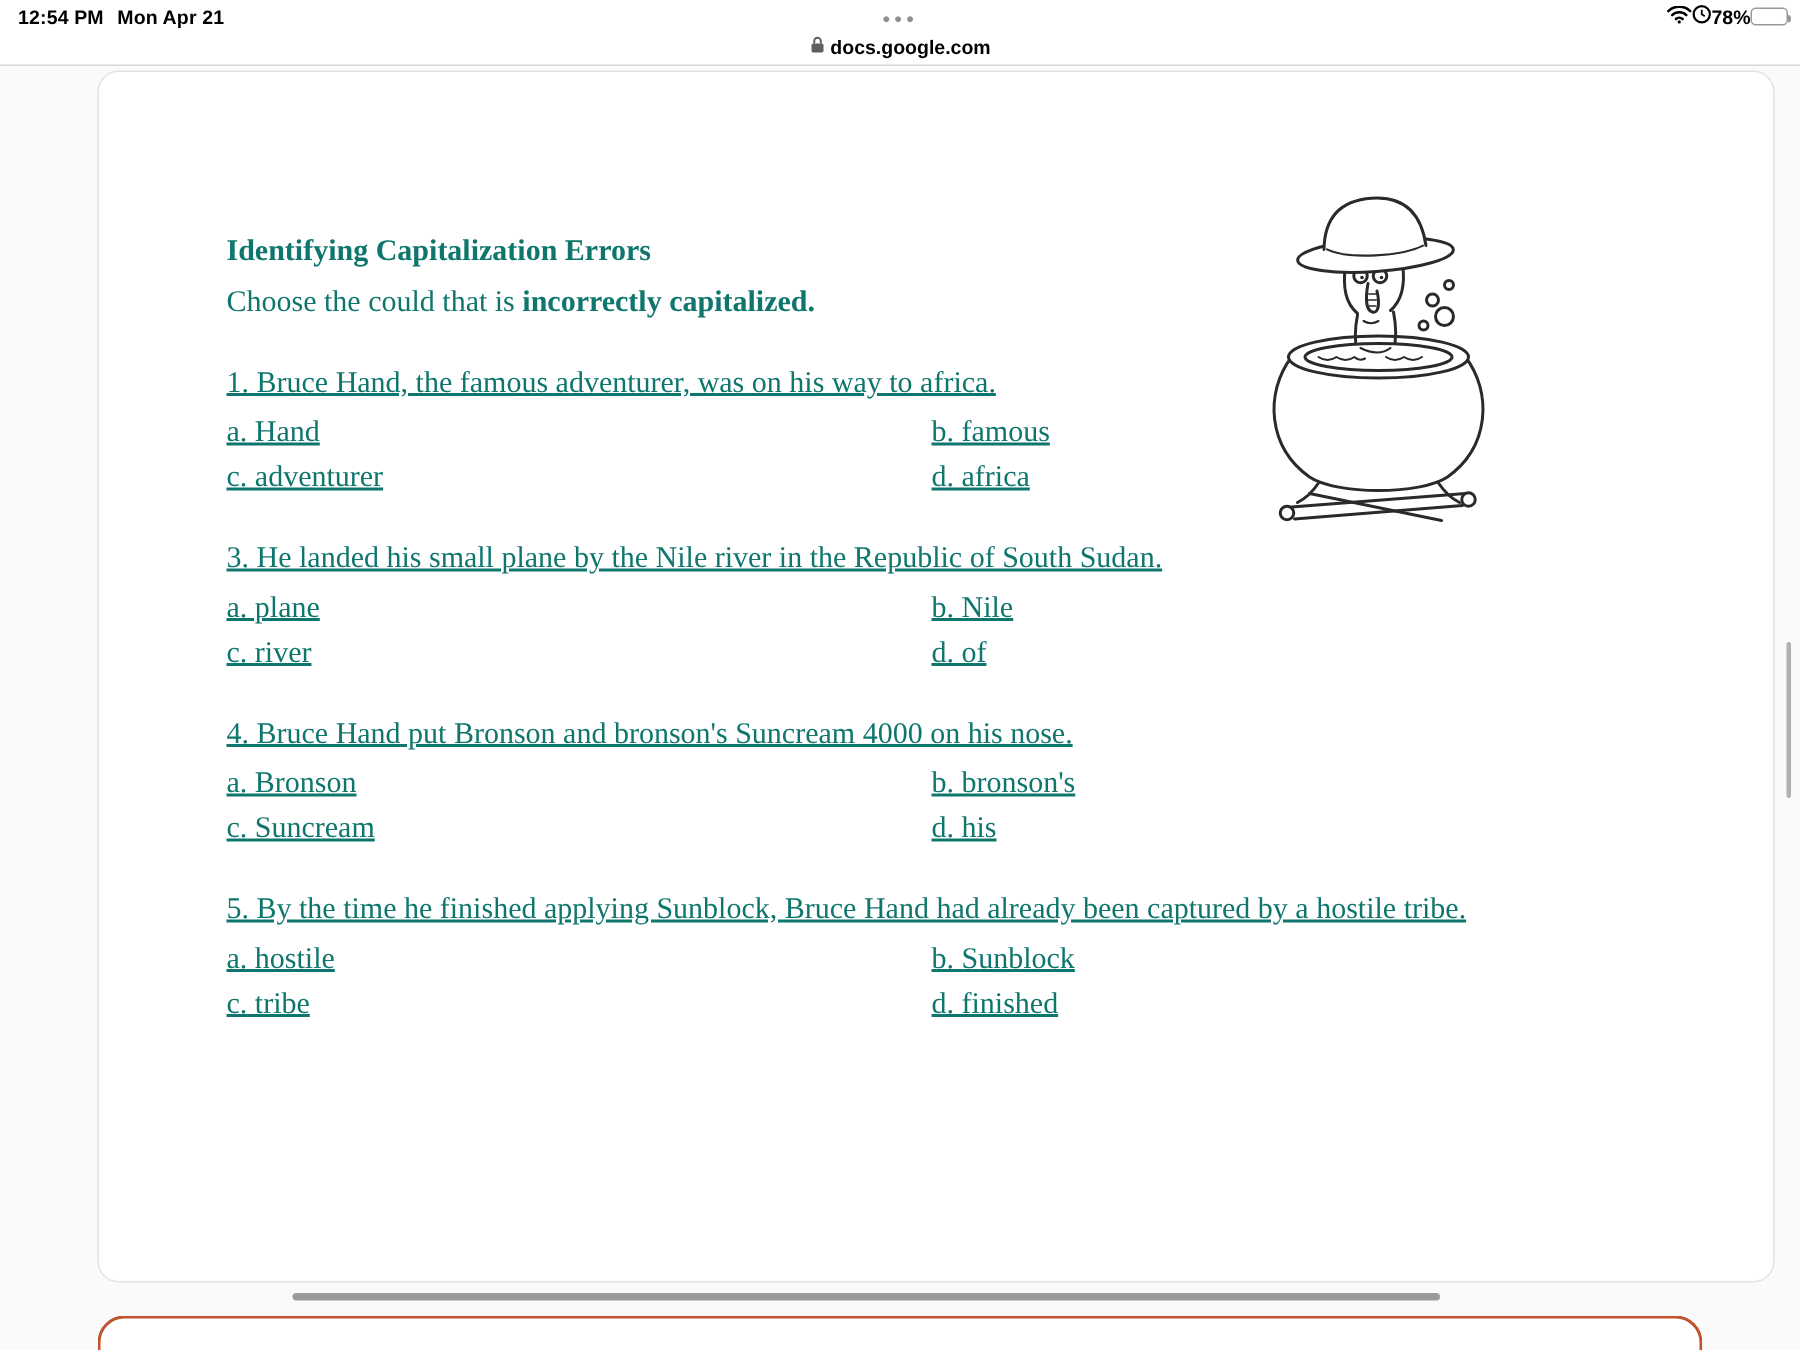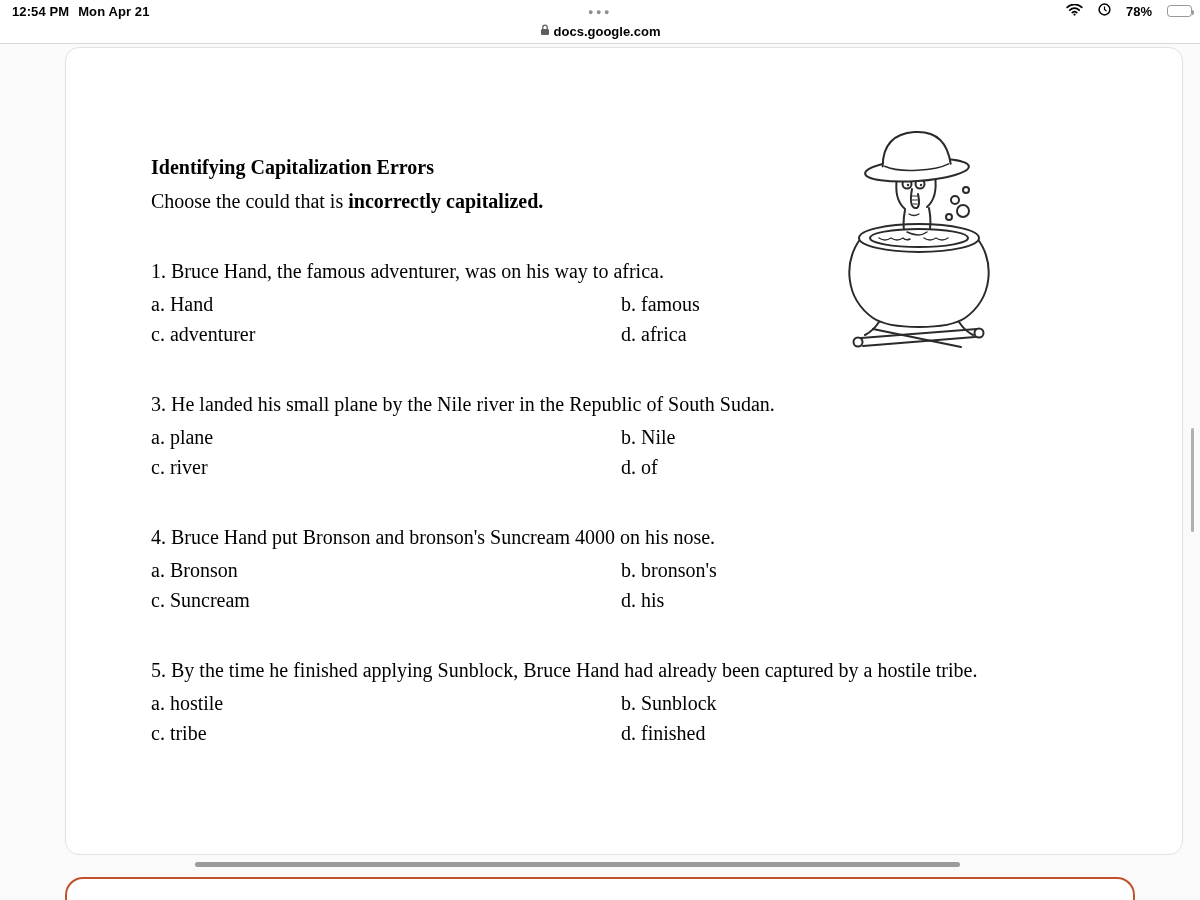--- a/index.html
+++ b/index.html
@@ -8,43 +8,43 @@
     position:relative; overflow:hidden; background:#fafafa;
     font-family:"Liberation Sans", sans-serif; color:#000;
   }
 
   
   .status-bar { position:absolute; top:0; left:0; width:100%; height:22px; background:#fff; }
   .sb-left { position:absolute; left:12px; top:4px; font-size:13px; font-weight:600; letter-spacing:.1px; }
   .sb-left .date { margin-left:9px; }
   .sb-dots { position:absolute; top:7px; left:50%; transform:translateX(-50%);
              color:#8e8e93; font-size:9px; letter-spacing:2.5px; }
-  .sb-right { position:absolute; right:8px; top:3px; display:flex; align-items:center; gap:15px;
+  .sb-right { position:absolute; right:8px; top:3px; display:flex; align-items:center; gap:0;
               font-size:13px; font-weight:600; }
   .batt { position:relative; width:25px; height:12px; border:1px solid rgba(0,0,0,.4);
           border-radius:3.5px; padding:1px; }
   .batt-fill { height:100%; background:#000; border-radius:2px; }
   .batt-nub { position:absolute; right:-3px; top:3.5px; width:2px; height:5px;
               background:rgba(0,0,0,.4); border-radius:0 2px 2px 0; }
 
   
   .url-row { position:absolute; top:22px; left:0; width:100%; height:21px;
              text-align:center; font-size:13px; background:#fff;font-weight:bold; }
   .url-row .inner { display:inline-flex; align-items:center; gap:4px; margin-top:2px; }
   .top-divider { position:absolute; top:43px; left:0; width:100%; height:1px; background:#d8d8d8; }
 
   
   .page-card { position:absolute; left:65px; top:47px; width:1118px; height:808px;
                background:#fff; border:1px solid #e2e2e2; border-radius:14px; }
   .worksheet { position:relative; padding:104px 30px 0 85px; width:1080px;
-               font-family:"Liberation Serif", serif; font-size:20px; line-height:30px; color:#000000; }
+               font-family:"Liberation Serif", serif; font-size:20px; line-height:30px; color:#0f766e; }
   .ws-title { font-weight:bold; margin-bottom:4px; }
   .ws-instructions { margin-bottom:10px; }
   .ws-instructions b { font-weight:bold; }
-  .question { margin-top:40px; }
+  .question { margin-top:24px;text-decoration:underline; }
   .options { display:grid; grid-template-columns:470px 1fr; margin-top:3px; }
 
   
   .cartoon { position:absolute; left:773px; top:78px; }
 
   
   .v-thumb { position:absolute; right:6px; top:428px; width:3px; height:104px; border-radius:2px; }
   .h-thumb { position:absolute; left:195px; top:862px; width:765px; height:5px; border-radius:3px; }
   .next-page { position:absolute; left:65px; top:877px; width:1070px; height:40px;
                background:#fff; border:2px solid; border-bottom:none; border-radius:18px 18px 0 0; }

